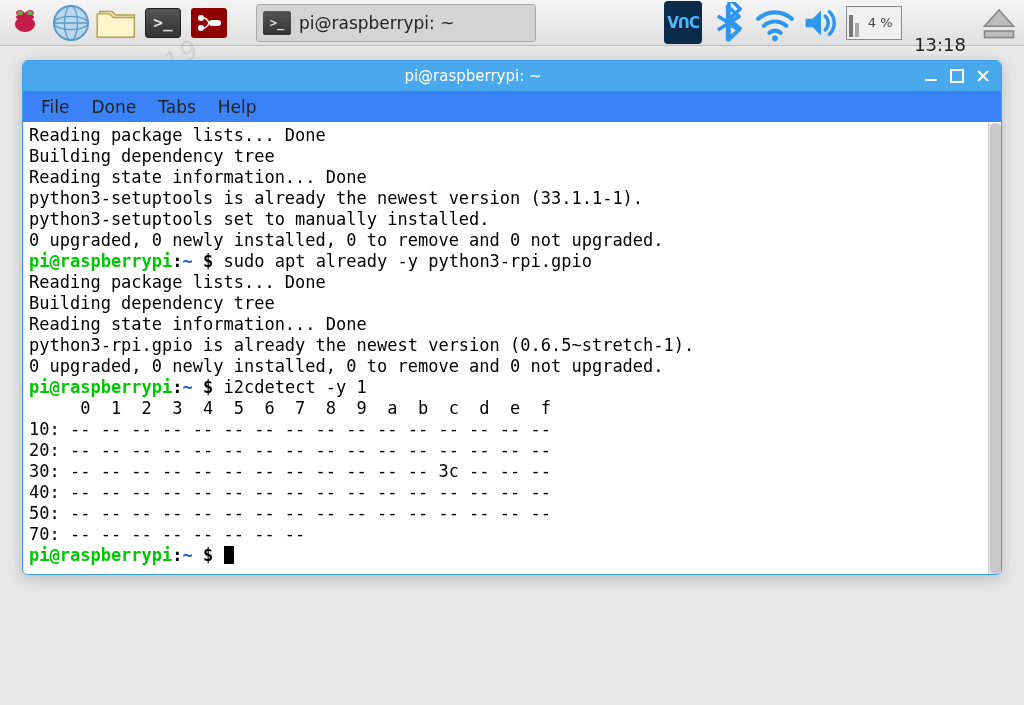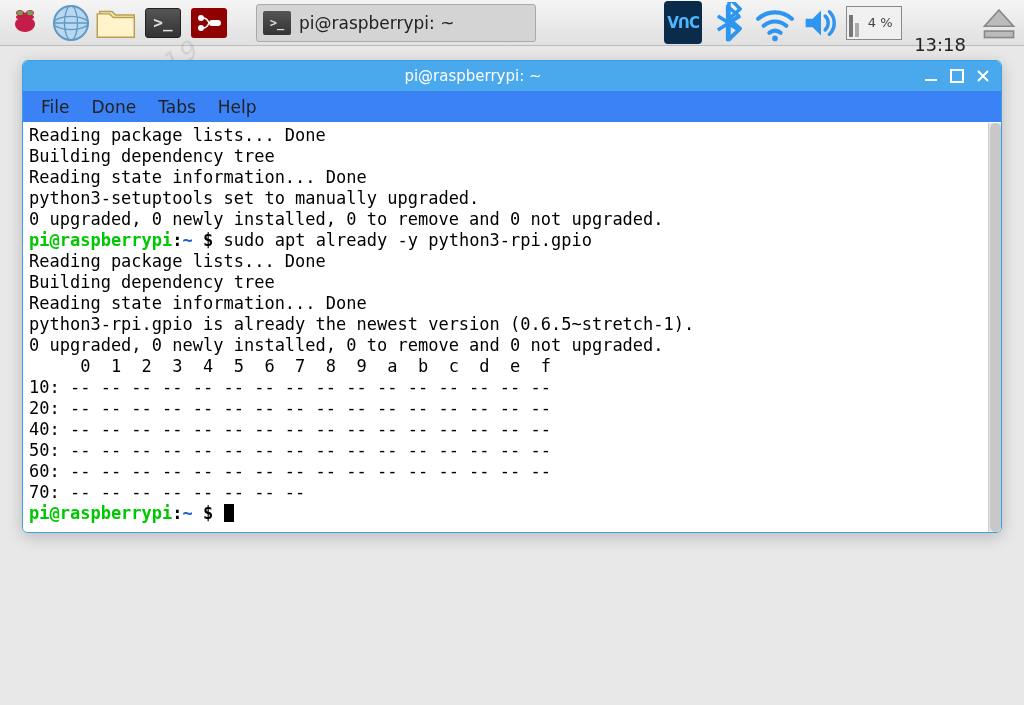--- a/index.html
+++ b/index.html
@@ -319,34 +319,36 @@
     <div class="menu-item">File</div>
     <div class="menu-item">Done</div>
     <div class="menu-item">Tabs</div>
     <div class="menu-item">Help</div>
   </div>
 
   <div class="term-body">
     <div class="term-line">Reading package lists... Done</div>
     <div class="term-line">Building dependency tree</div>
     <div class="term-line">Reading state information... Done</div>
-    <div class="term-line">python3-setuptools set to manually upgraded.</div>
+    <div class="term-line">python3-setuptools is already the newest version (33.1.1-1).</div>
+    <div class="term-line">python3-setuptools set to manually installed.</div>
     <div class="term-line">0 upgraded, 0 newly installed, 0 to remove and 0 not upgraded.</div>
     <div class="term-line"><span class="prompt-user">pi@raspberrypi</span><span class="prompt-colon">:</span><span class="prompt-path">~</span><span class="prompt-dollar"> $ </span><span>sudo apt already -y python3-rpi.gpio</span></div>
     <div class="term-line">Reading package lists... Done</div>
     <div class="term-line">Building dependency tree</div>
     <div class="term-line">Reading state information... Done</div>
     <div class="term-line">python3-rpi.gpio is already the newest version (0.6.5~stretch-1).</div>
     <div class="term-line">0 upgraded, 0 newly installed, 0 to remove and 0 not upgraded.</div>
+    <div class="term-line"><span class="prompt-user">pi@raspberrypi</span><span class="prompt-colon">:</span><span class="prompt-path">~</span><span class="prompt-dollar"> $ </span><span>i2cdetect -y 1</span></div>
     <div class="term-line">     0  1  2  3  4  5  6  7  8  9  a  b  c  d  e  f</div>
     <div class="term-line">10: -- -- -- -- -- -- -- -- -- -- -- -- -- -- -- -- </div>
     <div class="term-line">20: -- -- -- -- -- -- -- -- -- -- -- -- -- -- -- -- </div>
+    <div class="term-line">30: -- -- -- -- -- -- -- -- -- -- -- -- 3c -- -- -- </div>
     <div class="term-line">40: -- -- -- -- -- -- -- -- -- -- -- -- -- -- -- -- </div>
     <div class="term-line">50: -- -- -- -- -- -- -- -- -- -- -- -- -- -- -- -- </div>
-    <div class="term-line">60: -- -- -- -- -- -- -- -- -- -- -- -- -- -- -- -- </div>
     <div class="term-line">70: -- -- -- -- -- -- -- --                         </div>
     <div class="term-line"><span class="prompt-user">pi@raspberrypi</span><span class="prompt-colon">:</span><span class="prompt-path">~</span><span class="prompt-dollar"> $ </span><span class="cursor-block"></span></div>
   </div>
 
   <div class="scrollbar">
     <div class="scrollbar-thumb"></div>
   </div>
 </div>
 
 </body></html>

